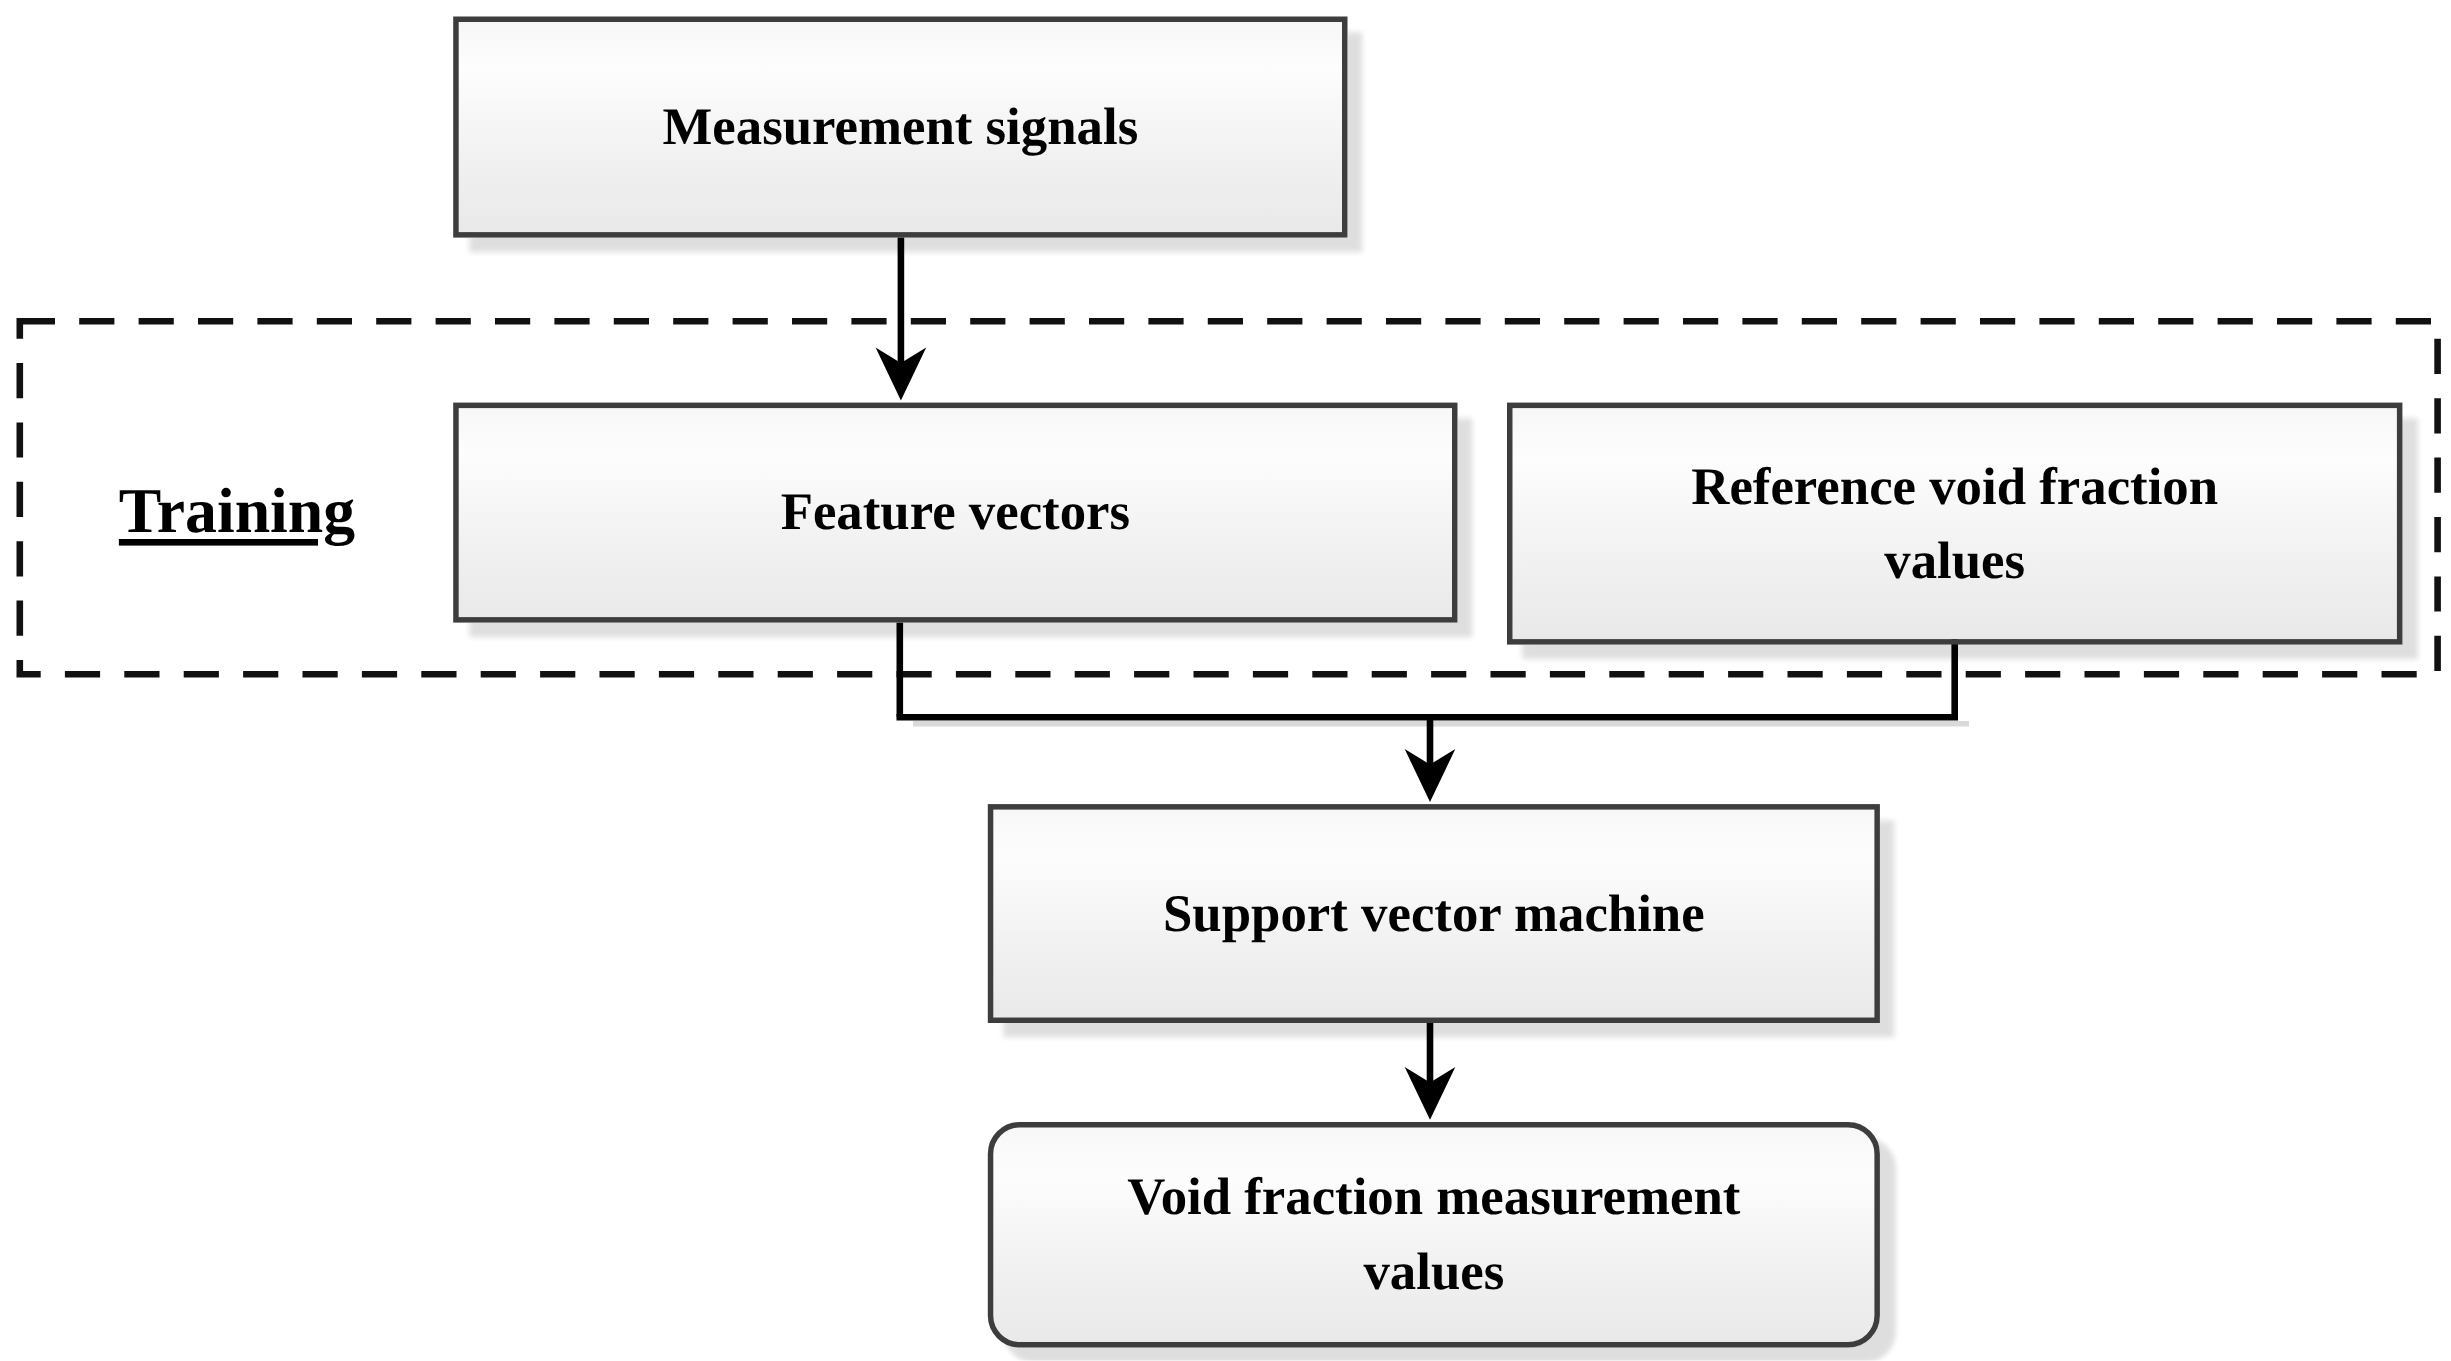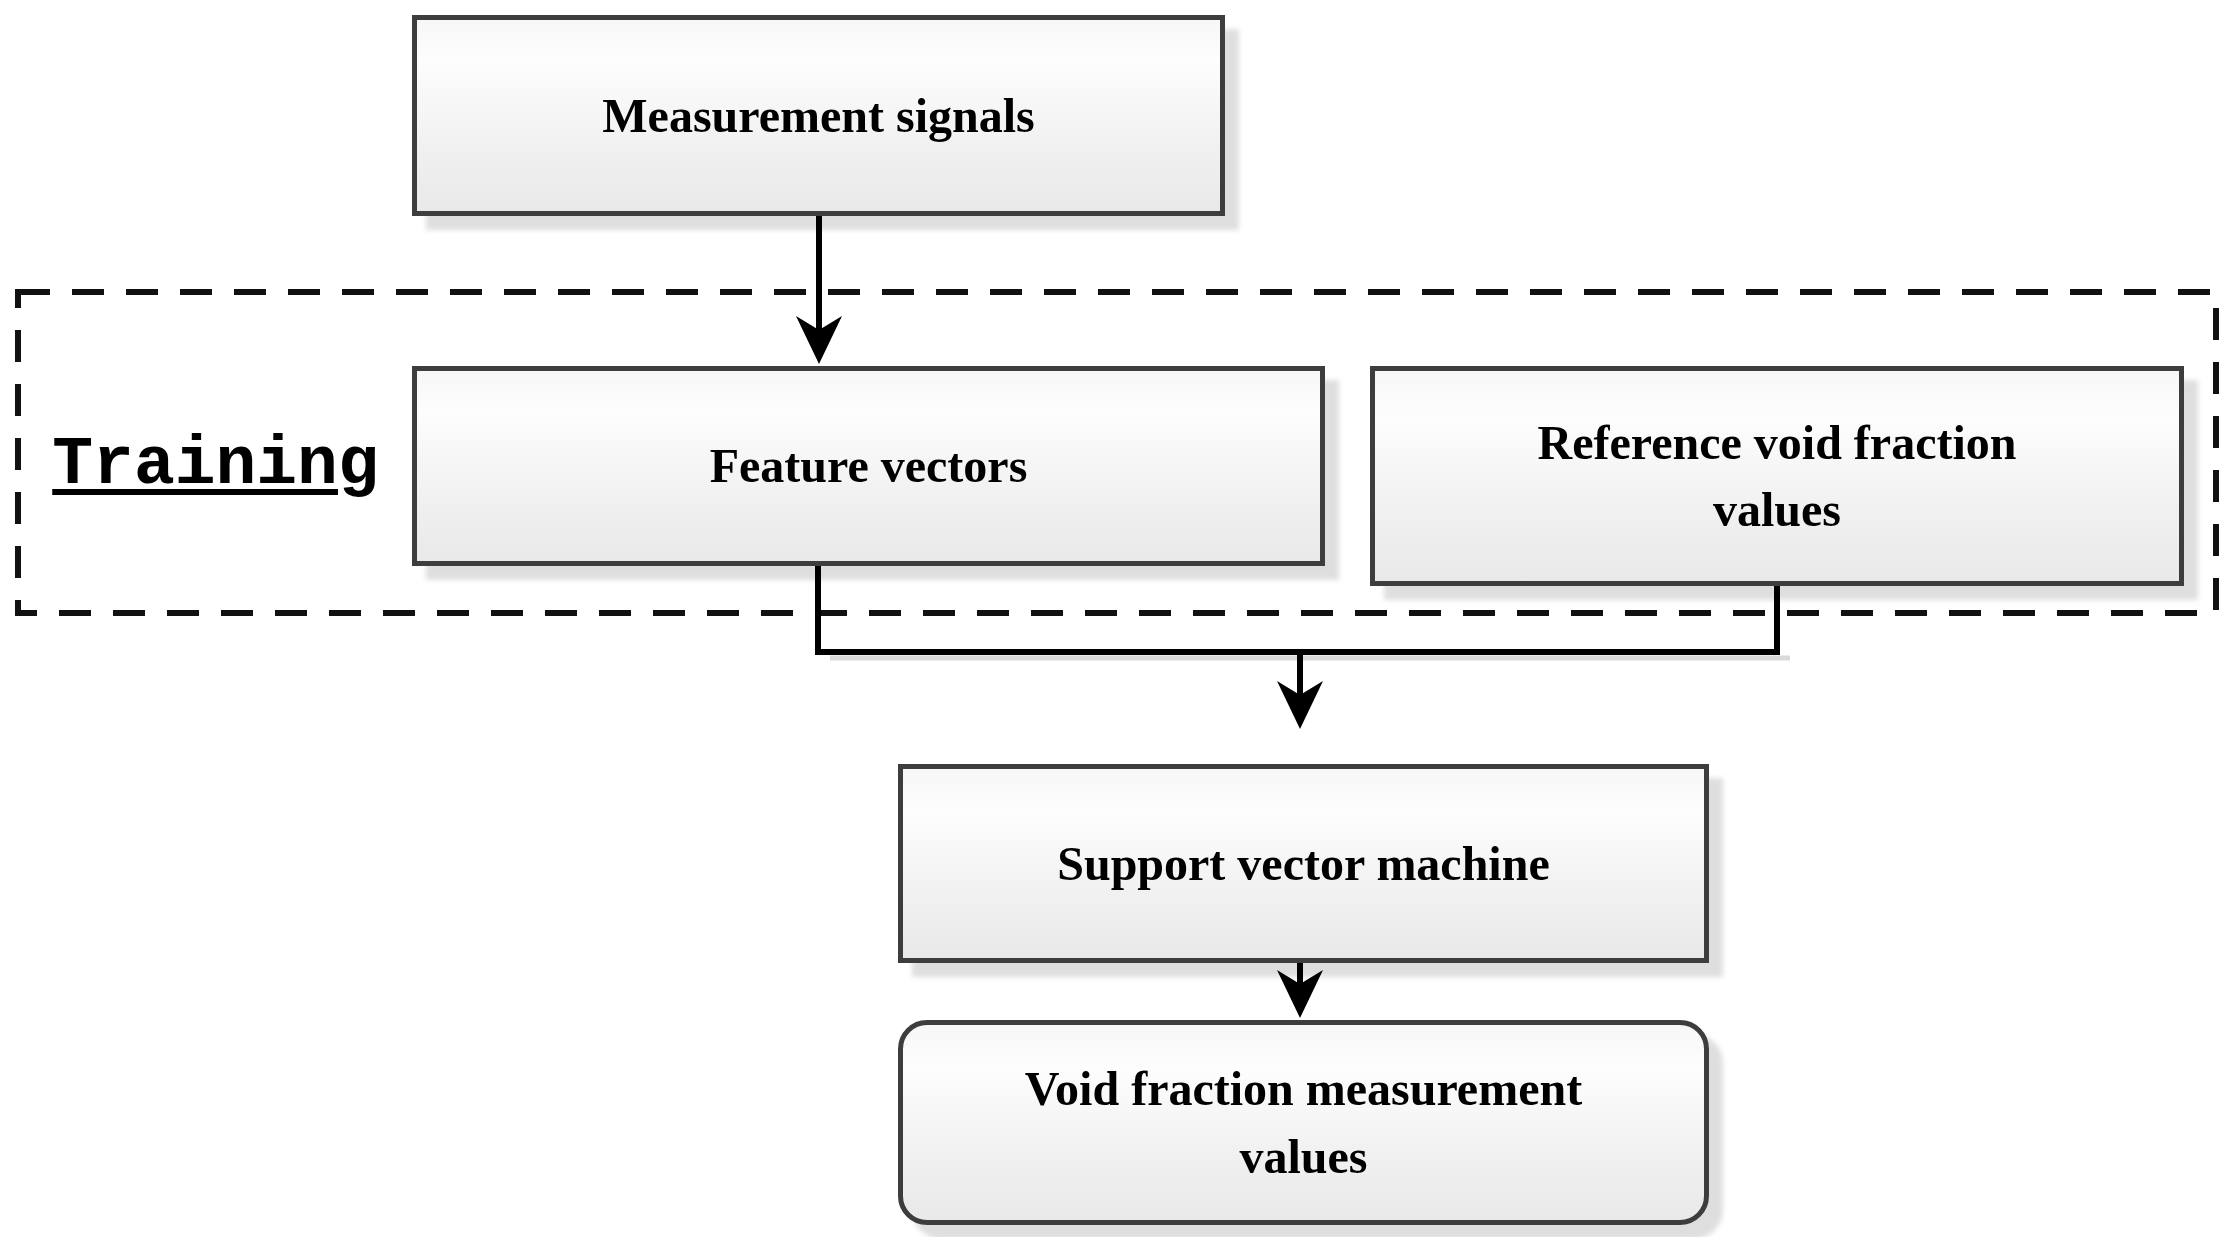--- a/index.html
+++ b/index.html
@@ -34,38 +34,37 @@
     justify-content: center;
     text-align: center;
     color: #000000;
     font-weight: 700;
     font-size: 48px;
     line-height: 1.4;
   }
   .node-measurement { left: 412px; top: 15px;   width: 813px; height: 201px; }
   .node-features    { left: 412px; top: 366px;  width: 913px; height: 200px; }
   .node-reference   { left: 1370px; top: 366px; width: 814px; height: 220px; }
-  .node-svm         { left: 898px; top: 764px;  width: 811px; height: 199px; }
+  .node-svm         { left: 898px; top: 731px;  width: 811px; height: 199px; }
   .node-models      { left: 898px; top: 1020px; width: 811px; height: 205px; border-radius: 29px; }
   .group-label {
     position: absolute;
     left: 28px;
     top: 340px;
     width: 375px;
     height: 250px;
     display: flex;
     flex-direction: column;
     align-items: center;
     justify-content: center;
     text-align: center;
     color: #000000;
     font-weight: 700;
-    font-size: 68px;
+    font-size: 58px;
     line-height: 1.24;
-    font-family: Liberation Mono, monospace;
   }
   .underlined {
     text-decoration: underline;
     text-decoration-thickness: 6px;
     text-underline-offset: 6px;
   }
   .label-line { display: block; }
 </style>
 </head>
 <body>

